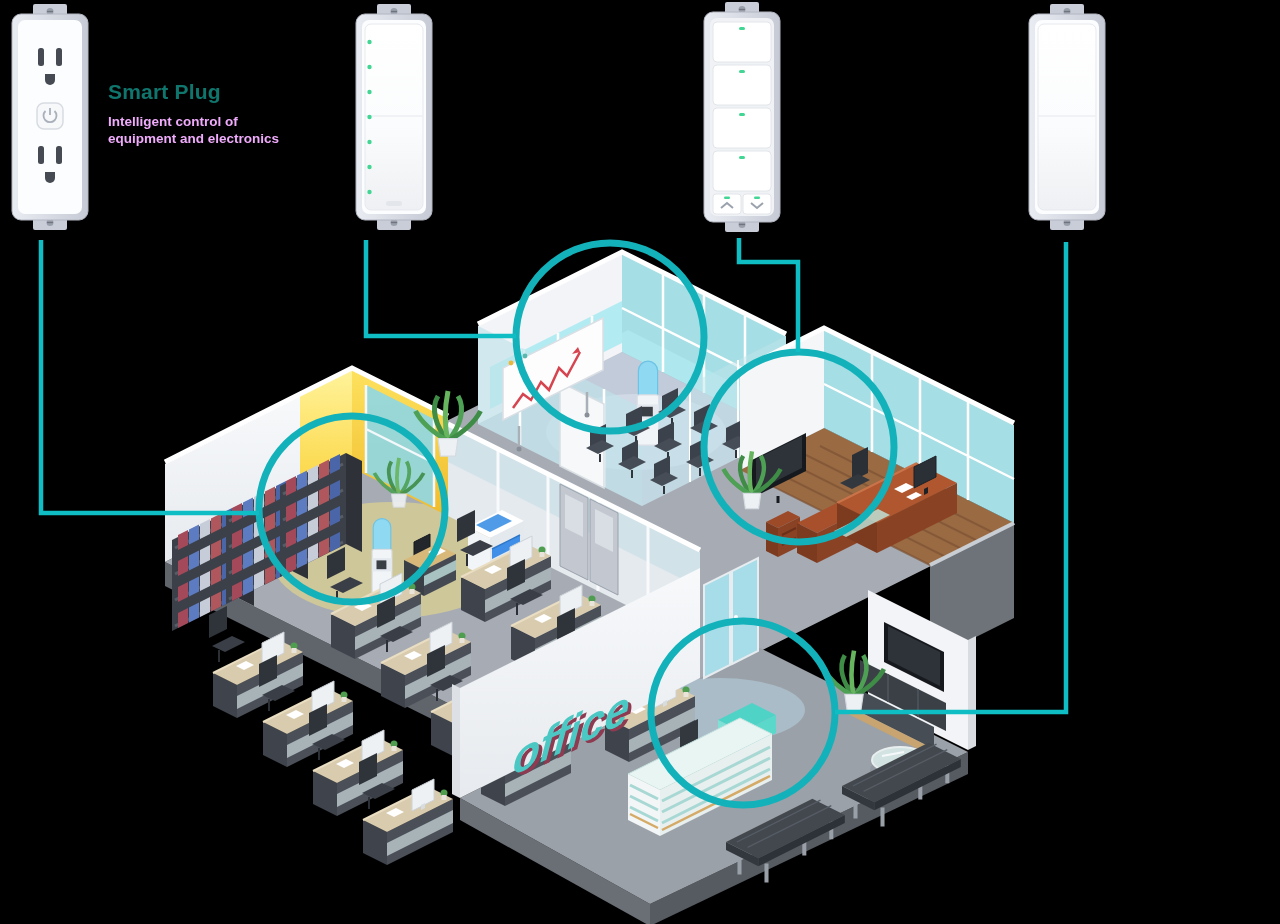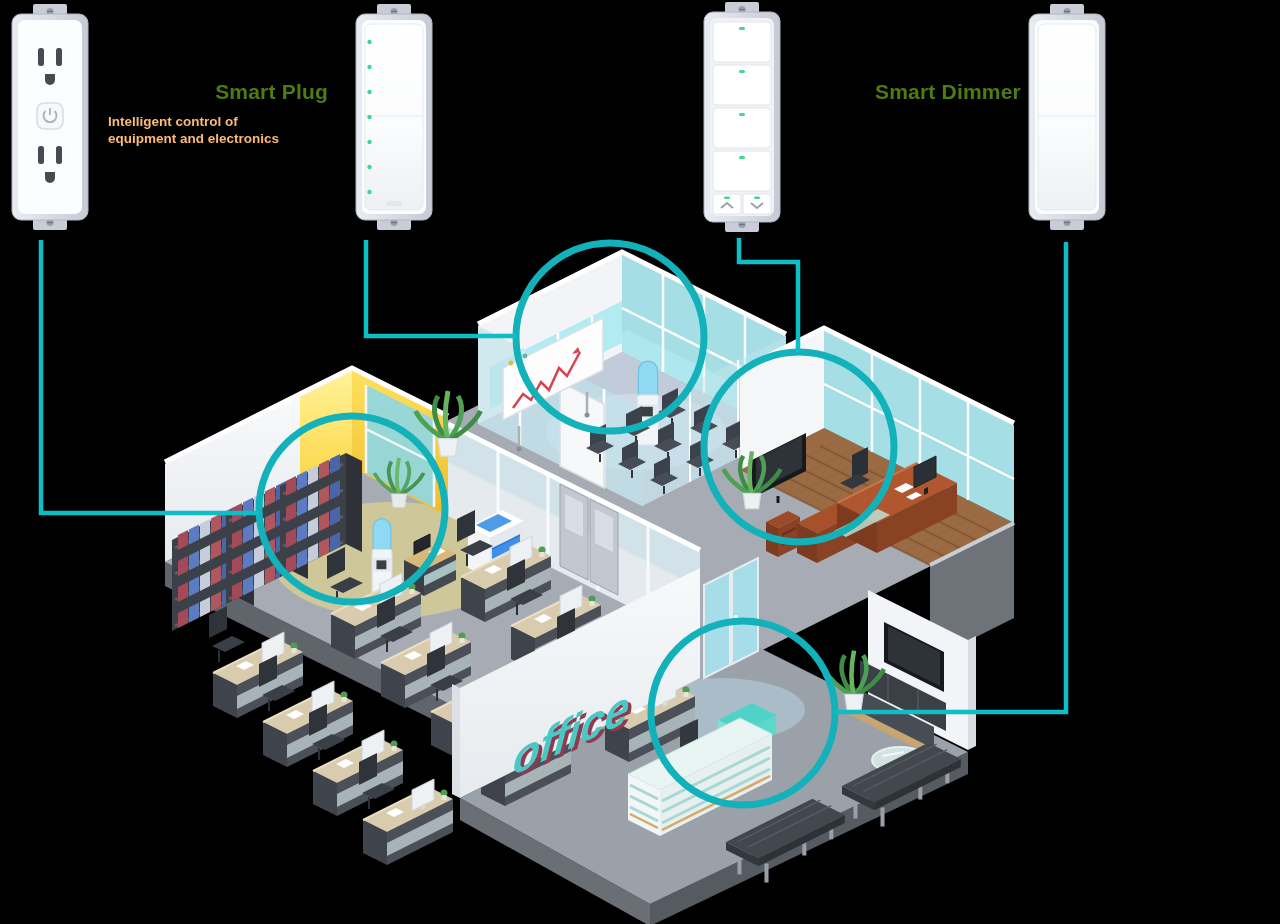--- a/index.html
+++ b/index.html
@@ -1,22 +1,22 @@
 <!DOCTYPE html>
 <html><head>
 <meta charset="utf-8">
 <style>
   html,body{margin:0;padding:0;background:#000;}
   #stage{position:relative;width:1280px;height:924px;background:#000;overflow:hidden;
          font-family:"Liberation Sans",sans-serif;}
   #scene{position:absolute;left:0;top:0;}
   .card{position:absolute;}
   .card .icon{position:absolute;left:0;top:0;}
-  .card-text h2{margin:0 0 9px 0;font-size:21px;font-weight:700;color:#4d7c0f;letter-spacing:.2px;text-align:right;}
-  .card-text p{margin:0;font-size:13.5px;font-weight:700;color:#fdba74;line-height:17px;}
+  .card-text h2{margin:0 0 9px 0;font-size:21px;font-weight:700;color:#0f766e;letter-spacing:.2px;}
+  .card-text p{margin:0;font-size:13.5px;font-weight:700;color:#f0abfc;line-height:17px;}
   .ct1{position:absolute;left:108px;top:80px;width:220px;}
   .ct2{position:absolute;left:455px;top:80px;width:220px;}
 </style>
 </head>
 <body>
 
 <div id="stage">
 
 <svg id="scene" width="1280" height="924" viewBox="0 0 1280 924">
   <defs>
@@ -402,21 +402,20 @@
     <circle cx="21.5" cy="38" r="2.2" fill="#41d693"></circle>
         <circle cx="21.5" cy="63" r="2.2" fill="#41d693"></circle>
     <circle cx="21.5" cy="88" r="2.2" fill="#41d693"></circle>
         <circle cx="21.5" cy="113" r="2.2" fill="#41d693"></circle>
     <circle cx="21.5" cy="138" r="2.2" fill="#41d693"></circle>
         <circle cx="21.5" cy="163" r="2.2" fill="#41d693"></circle>
     <circle cx="21.5" cy="188" r="2.2" fill="#41d693"></circle>
     <rect x="38" y="197" width="16" height="5" rx="2" fill="#e3e7ec"></rect>
   </svg>
   <div class="card-text ct2">
-    <h2>Smart Dimmer</h2>
   </div>
 </div>
 
 <div class="card" style="left:692px;top:0;width:340px;height:240px">
   <svg class="icon" width="96" height="234" viewBox="0 0 96 234" style="left:2px;top:0">
     <rect x="31" y="2" width="34" height="15" rx="2" fill="#c9cdd8"></rect>
     <circle cx="48" cy="9.5" r="3.5" fill="#9aa0ab"></circle>
         <path d="M45,9.5 h6" stroke="#6f747e" stroke-width="1.3"></path>
     <rect x="31" y="217" width="34" height="15" rx="2" fill="#c9cdd8"></rect>
     <circle cx="48" cy="224.5" r="3.5" fill="#9aa0ab"></circle>

